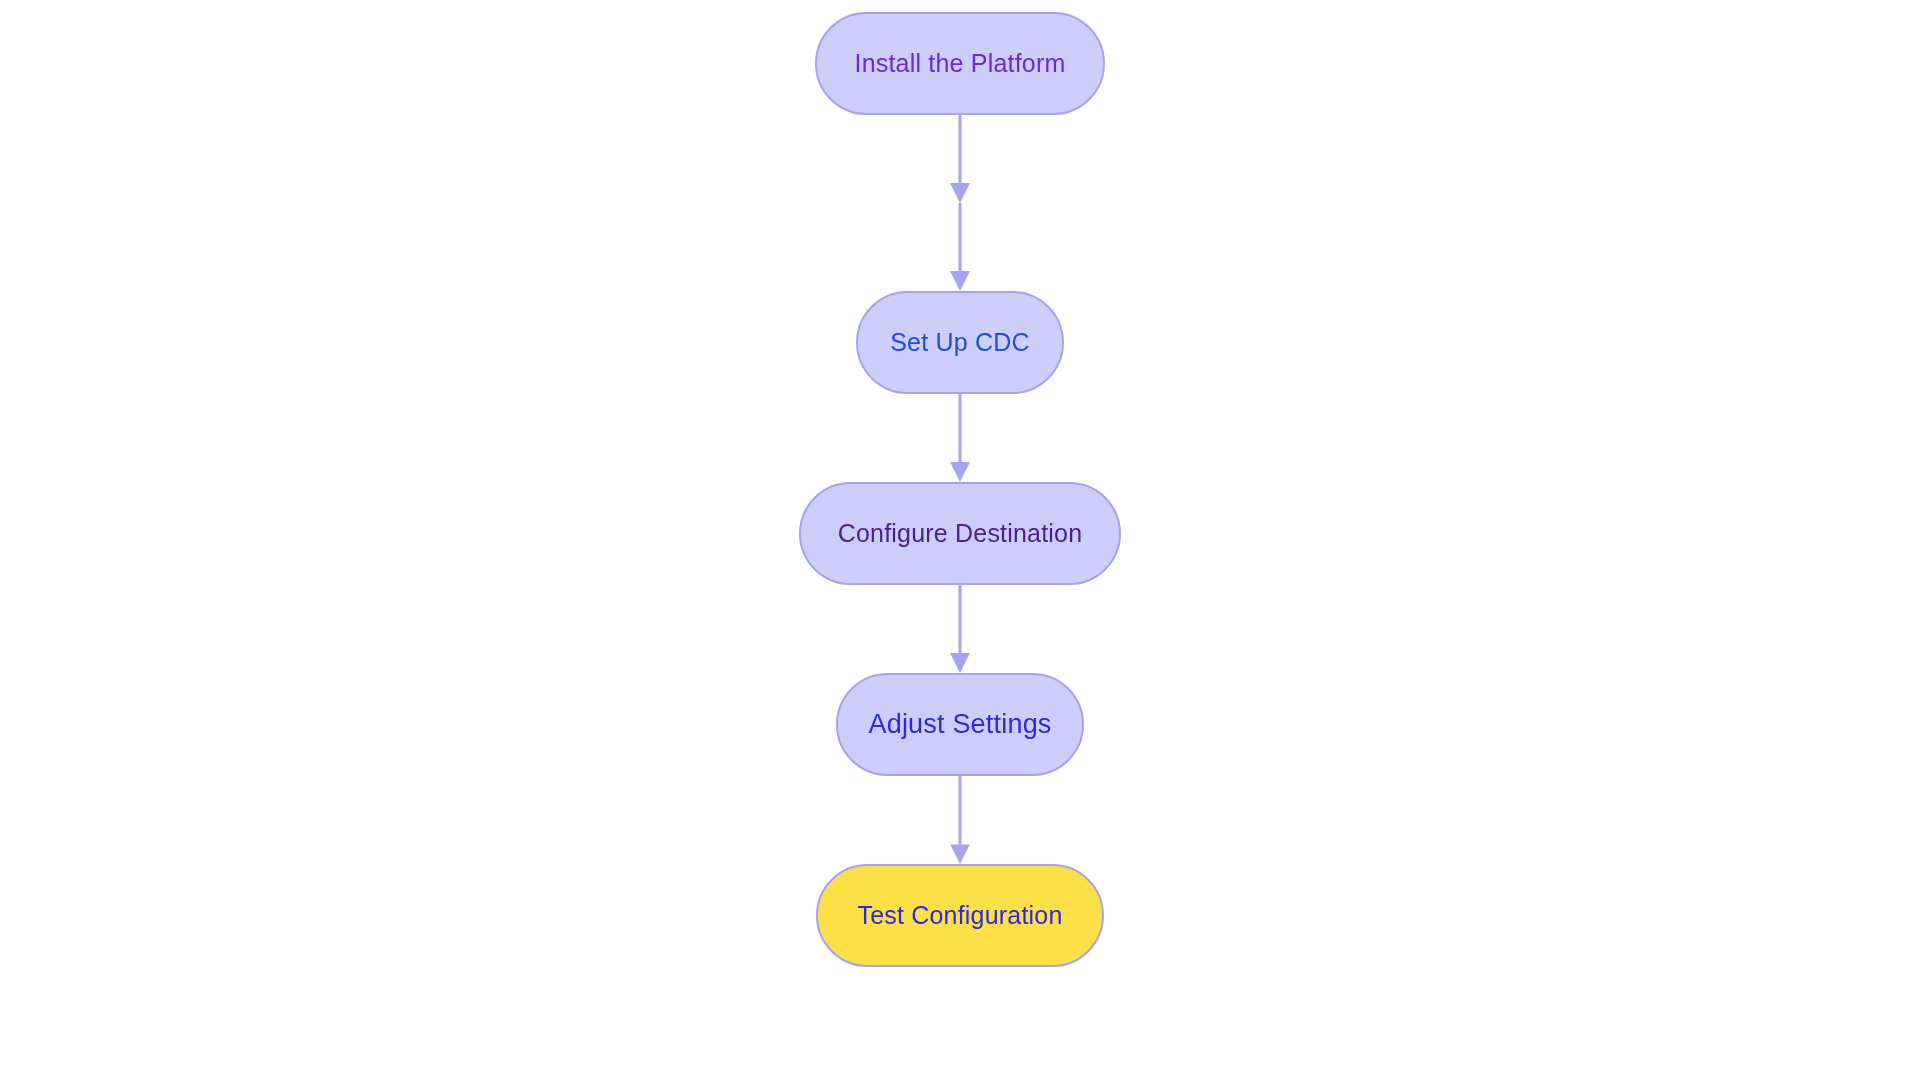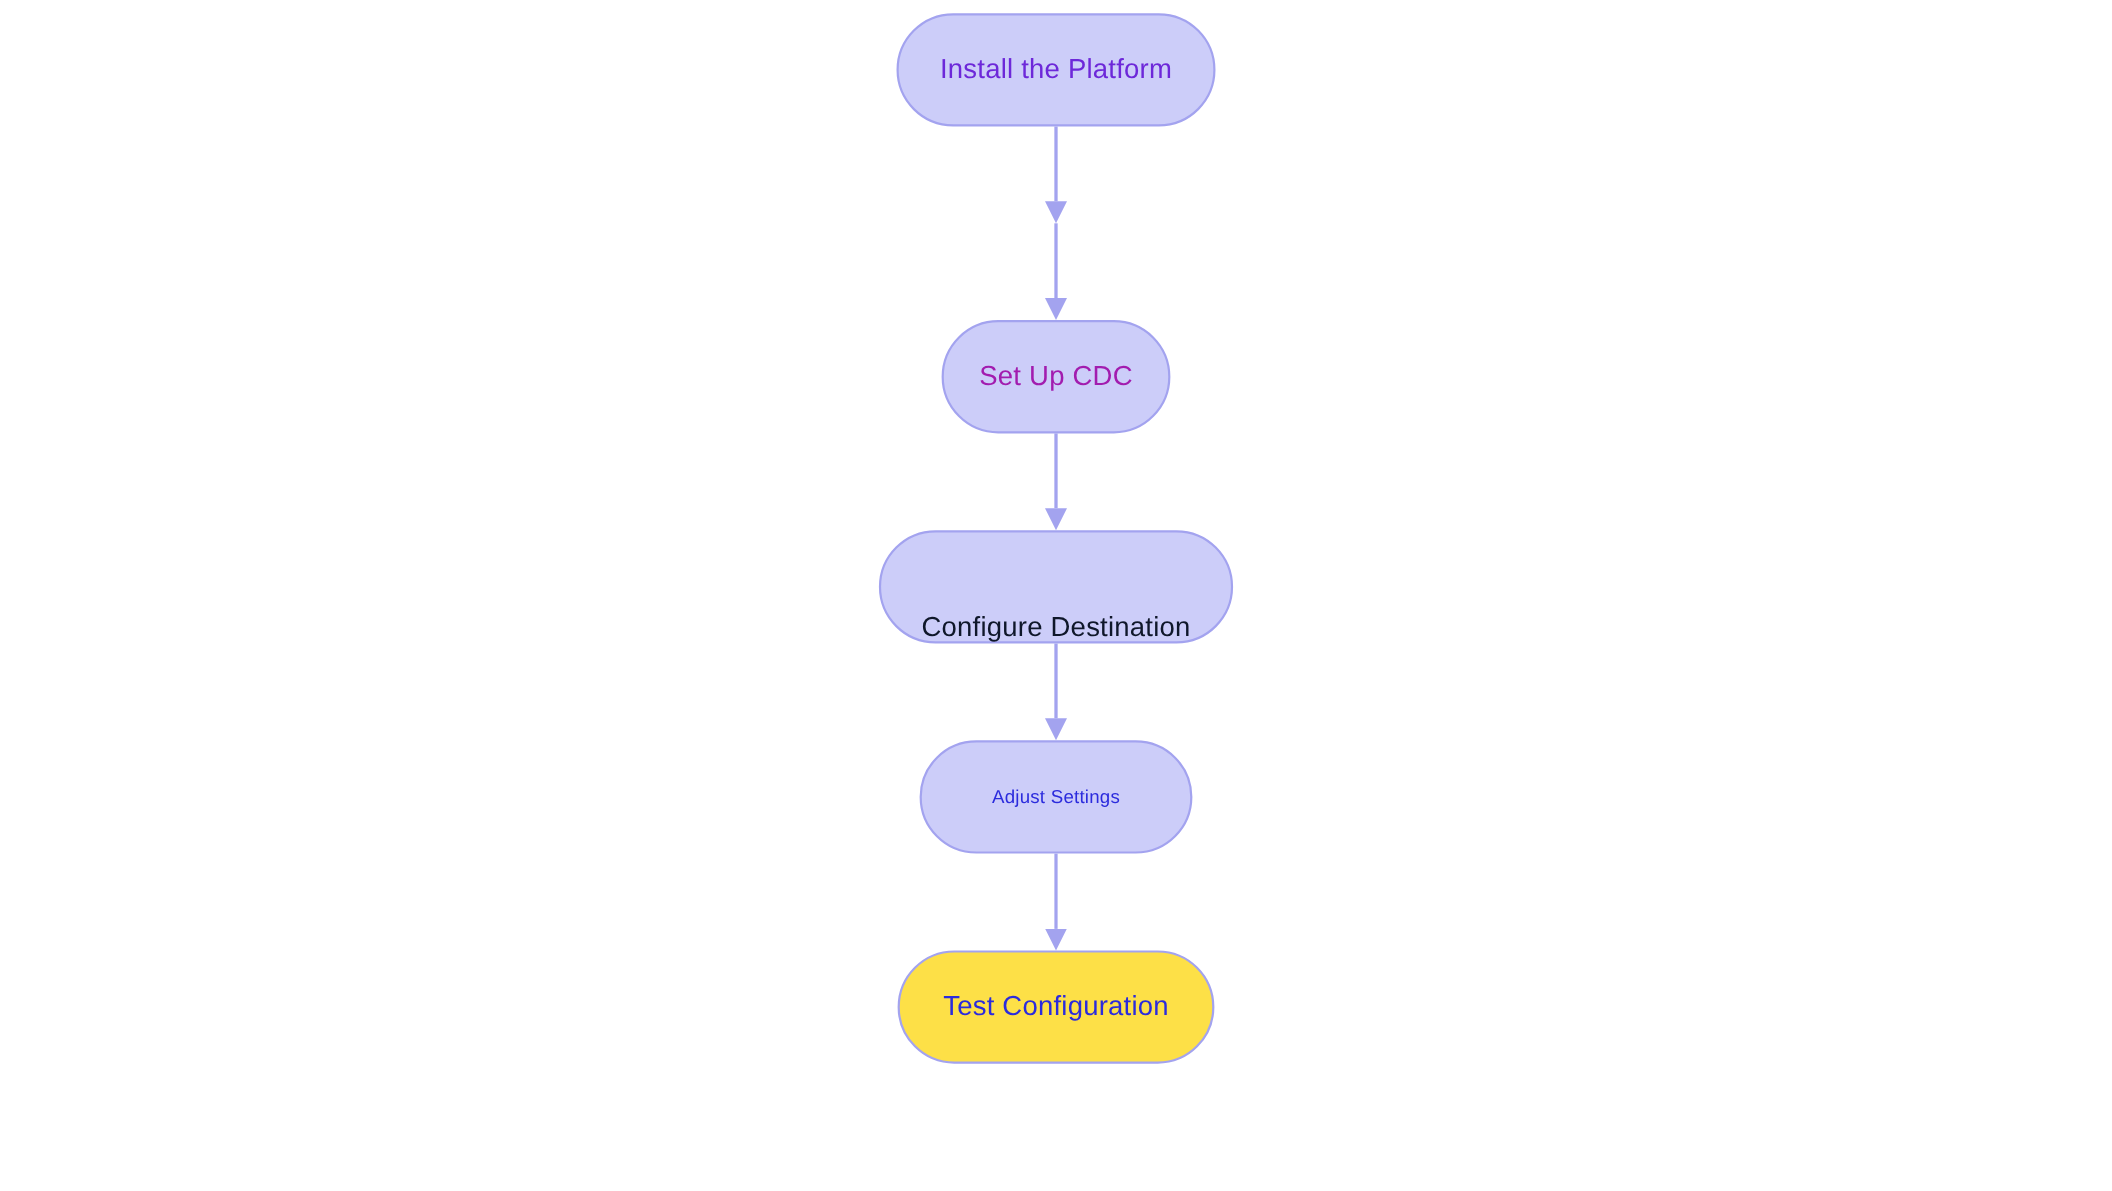--- a/index.html
+++ b/index.html
@@ -93,43 +93,43 @@
     </div>
 
 
     <div class="connector">
       <svg viewBox="0 0 24 88" xmlns="http://www.w3.org/2000/svg" aria-hidden="true">
         <line x1="12" y1="0" x2="12" y2="68" stroke="#a3a3ef" stroke-width="3"></line>
         <polygon points="2,68 22,68 12,88" fill="#a3a3ef"></polygon>
       </svg>
     </div>
 
-    <div class="node" style="width: 208px; background: rgb(204, 205, 249); border-color: rgb(163, 163, 239); color: #a21caf; font-size: 25px; height: 103px; border-radius: 52px;">
+    <div class="node" style="width: 208px; background: rgb(204, 205, 249); border-color: rgb(163, 163, 239); color: #1d4ed8; font-size: 25px; height: 103px; border-radius: 52px;">
       <span class="node-label">Set Up CDC</span>
     </div>
 
     <div class="connector">
       <svg viewBox="0 0 24 88" xmlns="http://www.w3.org/2000/svg" aria-hidden="true">
         <line x1="12" y1="0" x2="12" y2="68" stroke="#a3a3ef" stroke-width="3"></line>
         <polygon points="2,68 22,68 12,88" fill="#a3a3ef"></polygon>
       </svg>
     </div>
 
-    <div class="node" style="width: 322px; background: rgb(204, 205, 249); border-color: rgb(163, 163, 239); color: #0f172a; font-size: 25px; height: 103px; border-radius: 52px; align-items: flex-end;">
+    <div class="node" style="width: 322px; background: rgb(204, 205, 249); border-color: rgb(163, 163, 239); color: #4c1d95; font-size: 25px; height: 103px; border-radius: 52px;">
       <span class="node-label">Configure Destination</span>
     </div>
 
     <div class="connector">
       <svg viewBox="0 0 24 88" xmlns="http://www.w3.org/2000/svg" aria-hidden="true">
         <line x1="12" y1="0" x2="12" y2="68" stroke="#a3a3ef" stroke-width="3"></line>
         <polygon points="2,68 22,68 12,88" fill="#a3a3ef"></polygon>
       </svg>
     </div>
 
-    <div class="node" style="width: 248px; background: rgb(204, 205, 249); border-color: rgb(163, 163, 239); color: rgb(43, 43, 221); font-size: 17px; height: 103px; border-radius: 52px;">
+    <div class="node" style="width: 248px; background: rgb(204, 205, 249); border-color: rgb(163, 163, 239); color: rgb(43, 43, 221); font-size: 27px; height: 103px; border-radius: 52px;">
       <span class="node-label">Adjust Settings</span>
     </div>
 
     <div class="connector">
       <svg viewBox="0 0 24 90" xmlns="http://www.w3.org/2000/svg" aria-hidden="true">
         <line x1="12" y1="0" x2="12" y2="70" stroke="#a3a3ef" stroke-width="3"></line>
         <polygon points="2,70 22,70 12,90" fill="#a3a3ef"></polygon>
       </svg>
     </div>
 

